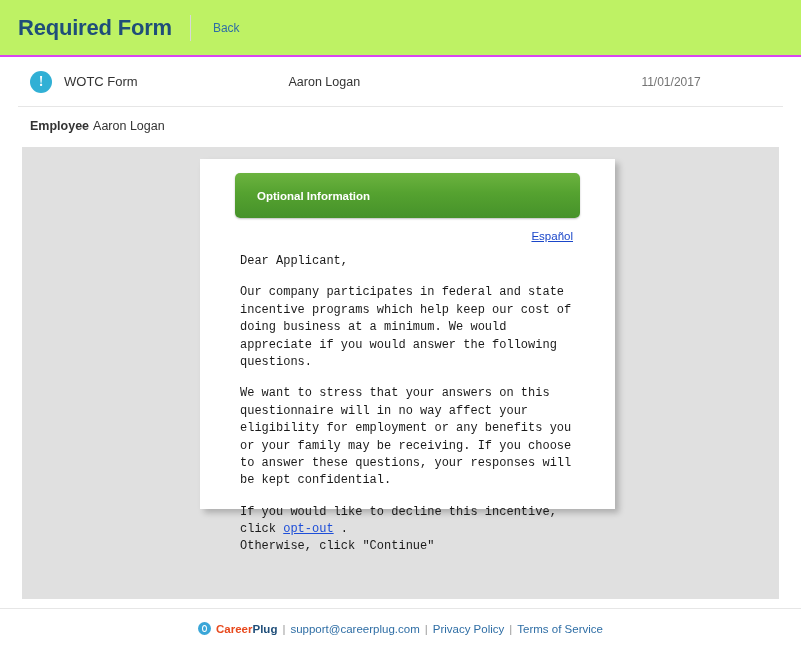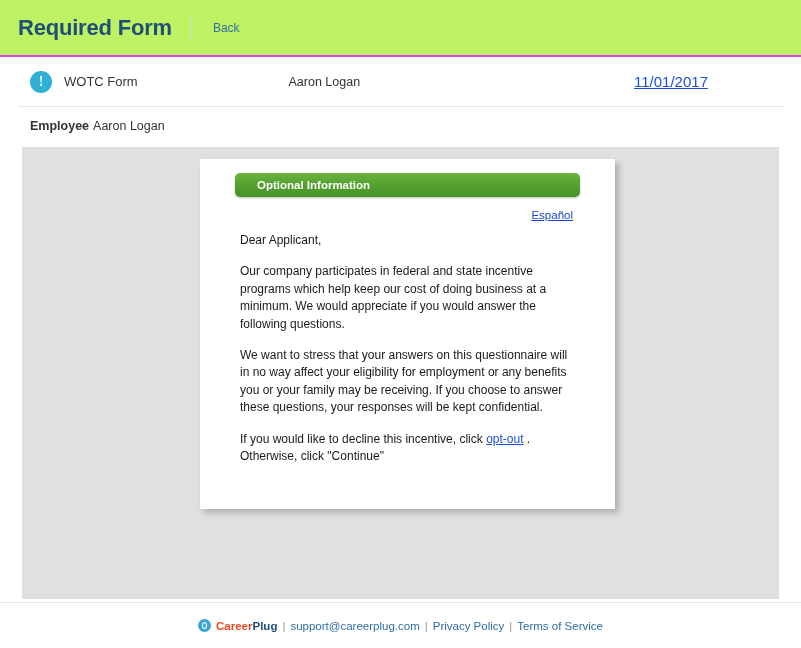--- a/index.html
+++ b/index.html
@@ -81,23 +81,22 @@
   .form-bar-person {
     flex: 1 1 auto;
     text-align: center;
     font-size: 12.5px;
     color: #333;
     margin-left: -60px;
   }
   .form-bar-date {
     width: 200px;
     text-align: center;
-    font-size: 15px;
-    color: #1d4ed8;
-    text-decoration: underline;
+    font-size: 12px;
+    color: #737373;
   }
 
   
   .employee-row {
     padding: 12px 12px 14px 12px;
     font-size: 12.5px;
     color: #333;
   }
   .employee-label {
     font-weight: bold;
@@ -123,21 +122,21 @@
     background: #ffffff;
     box-shadow: 4px 4px 6px rgba(0,0,0,0.22);
   }
   .card-inner {
     padding: 14px 28px 0 28px;
   }
 
   .green-banner {
     margin: 0 auto;
     width: 345px;
-    height: 24px;
+    height: 45px;
     background: linear-gradient(to bottom, #6cb33f 0%, #55a230 45%, #46922a 100%);
     border-radius: 5px;
     display: flex;
     align-items: center;
     box-shadow: 0 1px 2px rgba(0,0,0,0.25);
   }
   .green-banner-text {
     color: #ffffff;
     font-size: 11.5px;
     font-weight: bold;
@@ -152,20 +151,21 @@
   .espanol-link {
     color: #1a46c9;
     font-size: 11.5px;
     text-decoration: underline;
     cursor: pointer;
   }
 
   .letter {
     padding: 0 10px 0 12px;
     margin-top: 10px;
+    font-family: Liberation Mono, monospace;
   }
   .letter p {
     margin: 0 0 14px 0;
     font-size: 12px;
     line-height: 1.45;
     color: #1a1a1a;
   }
   .letter p.tight {
     margin-bottom: 0;
   }
@@ -193,21 +193,21 @@
     box-shadow: 0 1px 2px rgba(0,0,0,0.3);
     font-family: "Liberation Sans", sans-serif;
   }
 
   
   .footer {
     position: absolute;
     bottom: 0;
     left: 0;
     width: 801px;
-    height: 46px;
+    height: 40px;
     border-top: 1px solid #e6e6e6;
     display: flex;
     align-items: center;
     justify-content: center;
     font-size: 11.5px;
     color: #555;
     background: #fff;
   }
   .footer-logo-icon {
     width: 13px;

